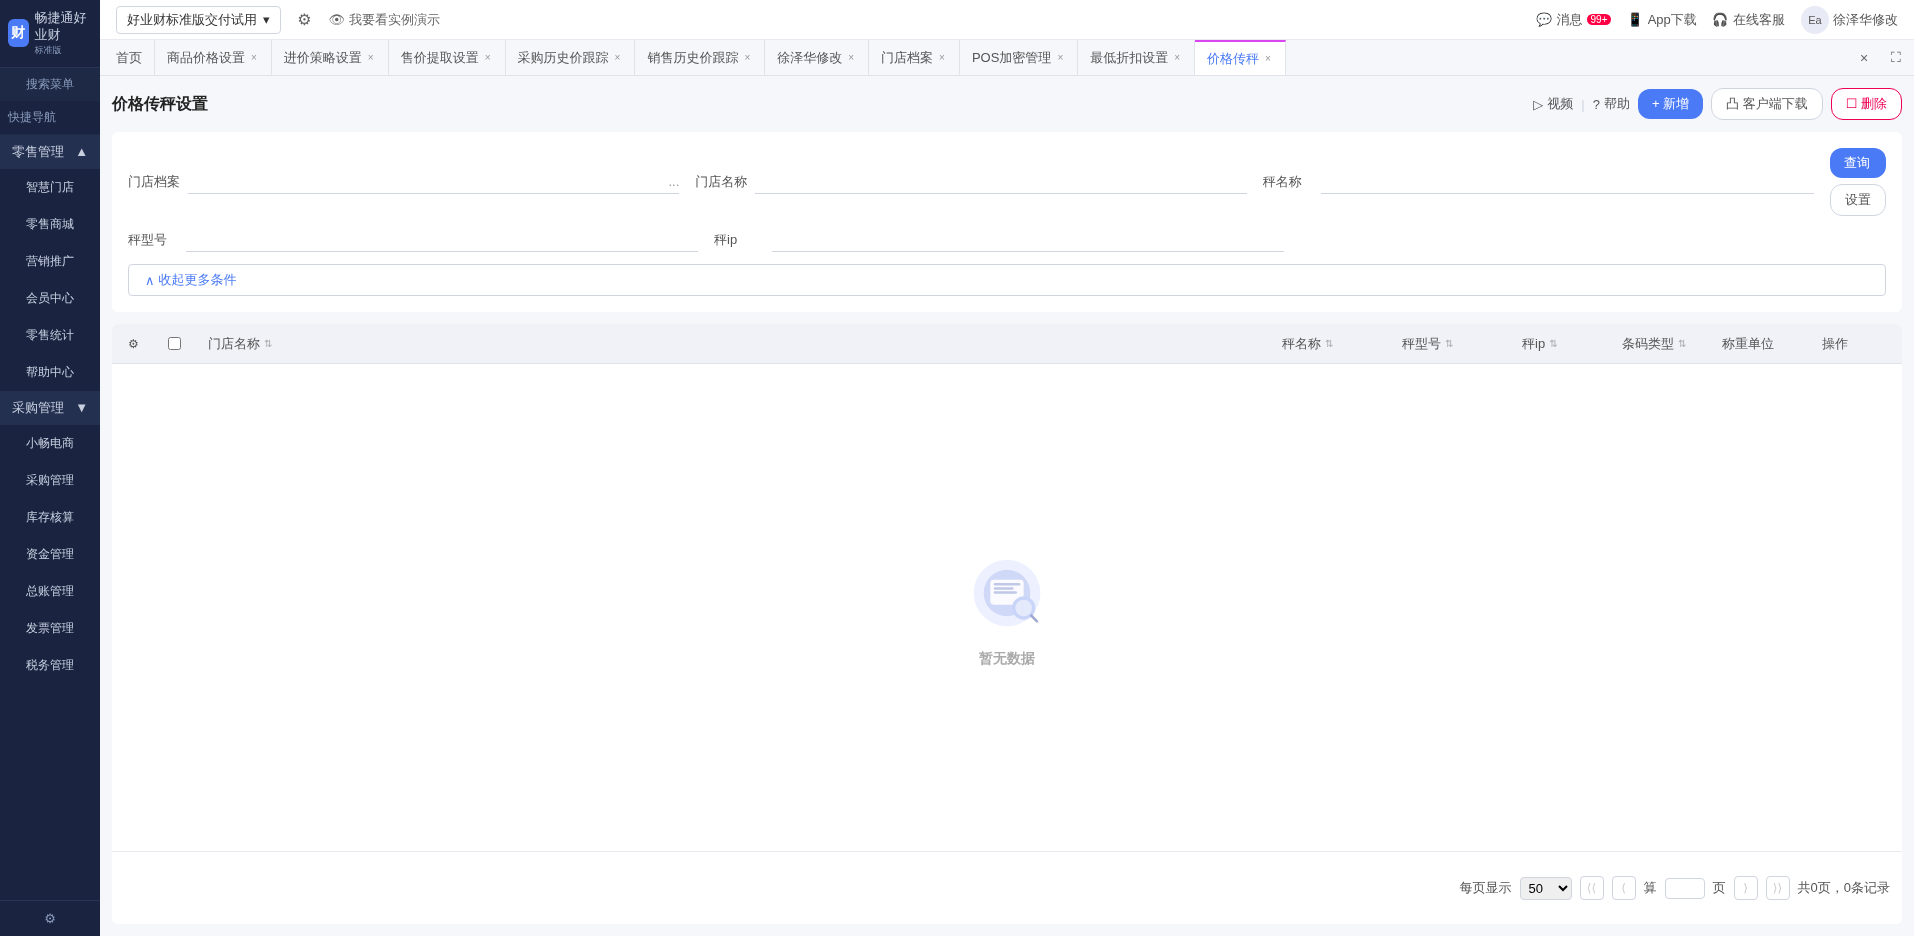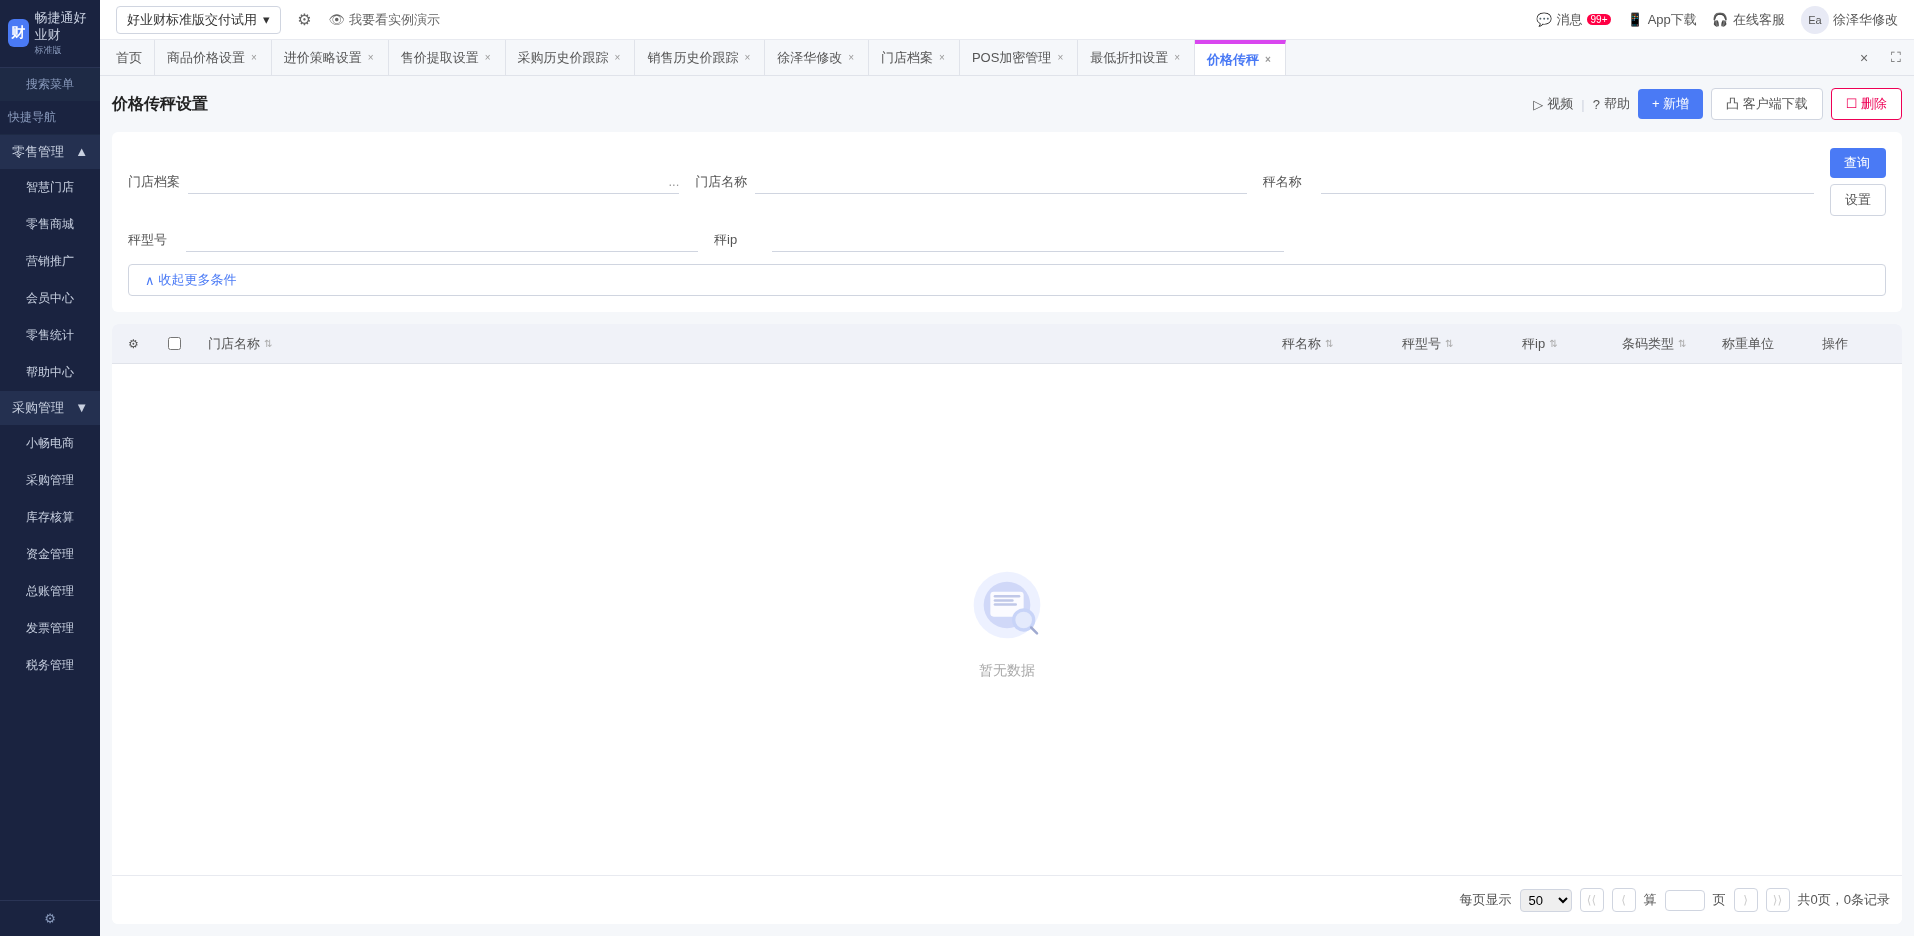--- a/index.html
+++ b/index.html
@@ -145,22 +145,21 @@
       white-space: nowrap;
       cursor: pointer;
       color: #555;
       font-size: 12px;
       border-right: 1px solid #e0e3ea;
       height: 36px;
     }
     .tab.active {
       background: white;
       color: #4a7af5;
-      border-top: 4px solid #d946ef;
-      font-weight: bold;
+      border-top: 2px solid #d946ef;
     }
     .tab-close {
       font-size: 10px; color: #999; cursor: pointer;
       padding: 0 2px;
     }
     .tabbar-controls {
       margin-left: auto;
       display: flex;
       align-items: center;
       gap: 4px;
@@ -197,21 +196,21 @@
       align-items: center;
       gap: 8px;
     }
     .action-link {
       display: flex; align-items: center; gap: 4px;
       color: #555; cursor: pointer; font-size: 13px;
     }
     .divider { color: #d0d5e0; }
     .btn {
       padding: 6px 14px;
-      border-radius: 4px;
+      border-radius: 12px;
       cursor: pointer;
       font-size: 13px;
       border: none;
       display: flex; align-items: center; gap: 4px;
     }
     .btn-primary { background: #4a7af5; color: white; }
     .btn-outline { background: white; color: #555; border: 1px solid #d0d5e0; }
     .btn-danger { background: white; color: #e05; border: 1px solid #e05; }
 
     
@@ -301,29 +300,29 @@
     .sort-icon { color: #aaa; font-size: 10px; }
 
     .table-empty {
       flex: 1;
       display: flex;
       flex-direction: column;
       align-items: center;
       justify-content: center;
       gap: 12px;
     }
-    .empty-text { color: #aaa; font-size: 14px; }
+    .empty-text { color: #aaa; font-size: 14px; font-weight: bold; }
 
     
     .pagination {
       display: flex;
       align-items: center;
       justify-content: flex-end;
       gap: 8px;
-      padding: 12px 12px;
+      padding: 24px 12px;
       border-top: 1px solid #e8eaf0;
       background: white;
       font-size: 13px;
     }
     .pagination-label { color: #555; }
     .pagination-select {
       border: 1px solid #d0d5e0;
       border-radius: 4px;
       padding: 2px 4px;
       font-size: 13px;

